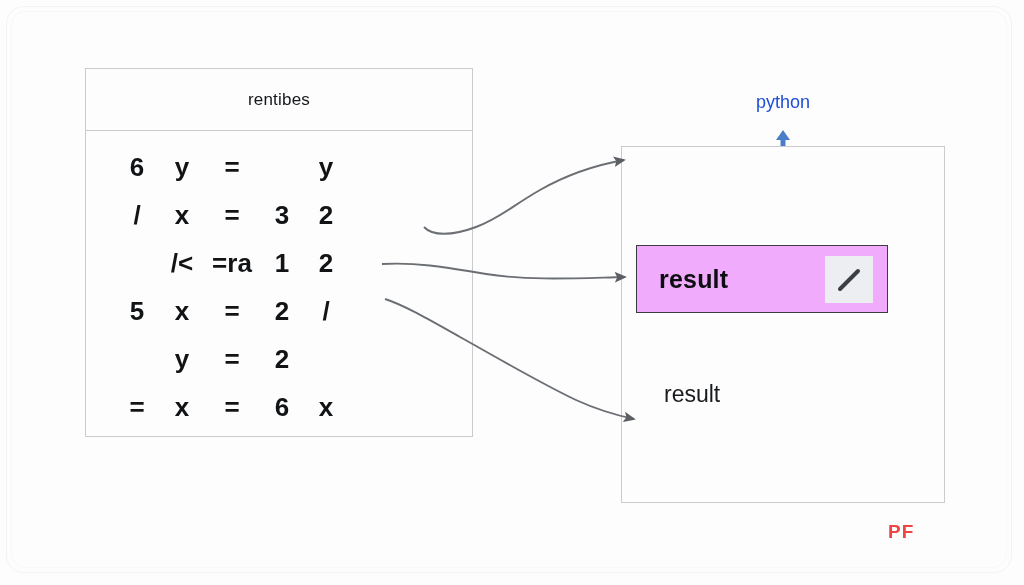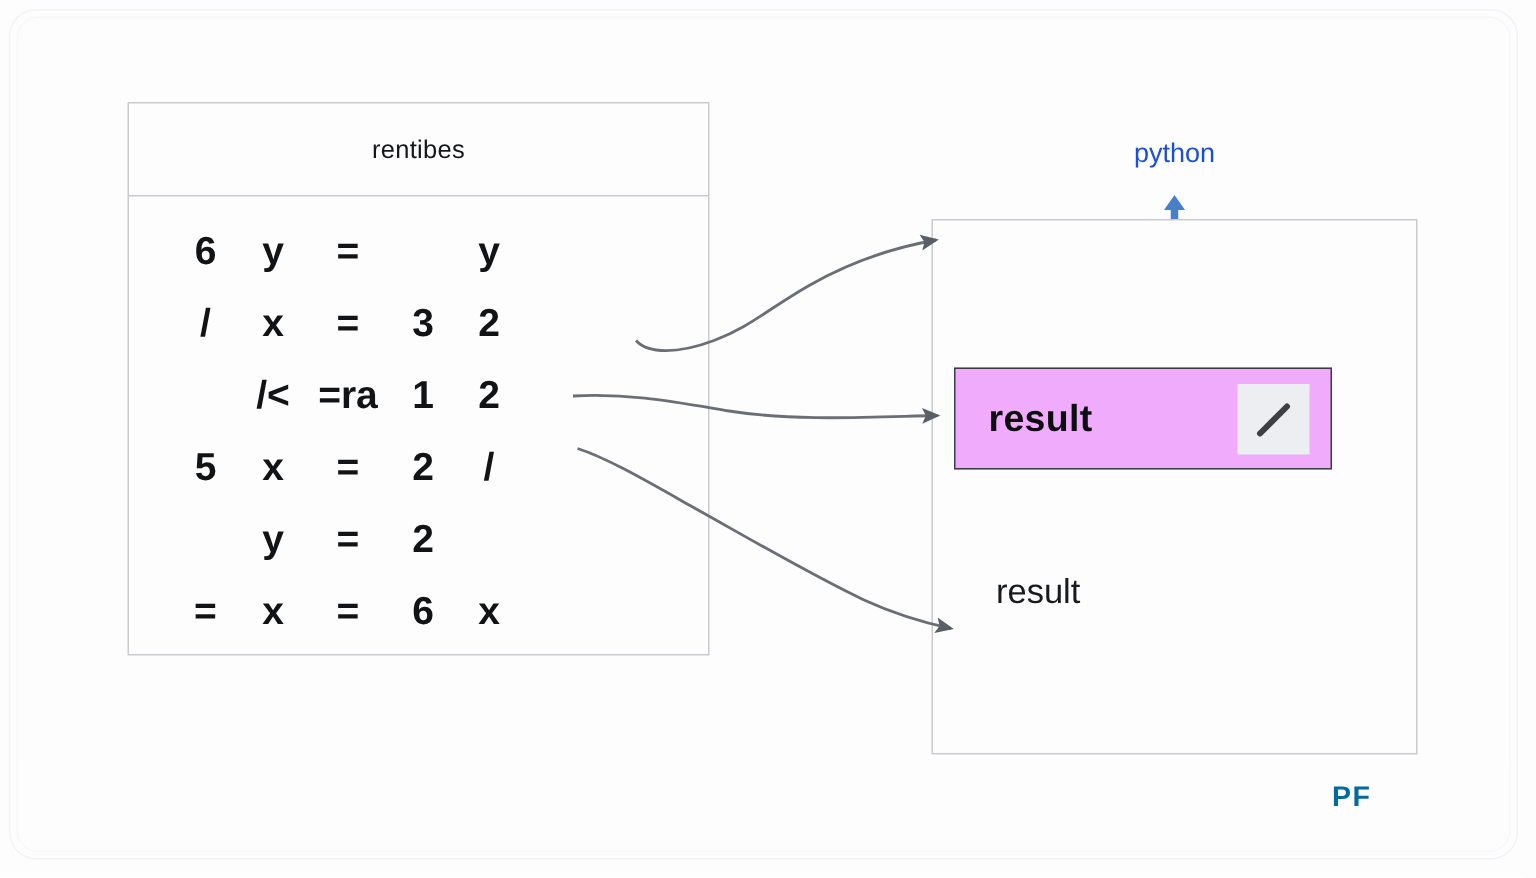--- a/index.html
+++ b/index.html
@@ -171,21 +171,21 @@
   }
 
   
   #watermark {
     position: absolute;
     left: 888px;
     top: 521px;
     font-size: 19px;
     font-weight: 700;
     letter-spacing: 1px;
-    color: #0369a1;
+    color: #ef4444;
   }
 </style>
 </head>
 <body>
 
 <div id="canvas">
 
   <div id="outer-frame"></div>
   <div id="outer-frame-2"></div>
 

